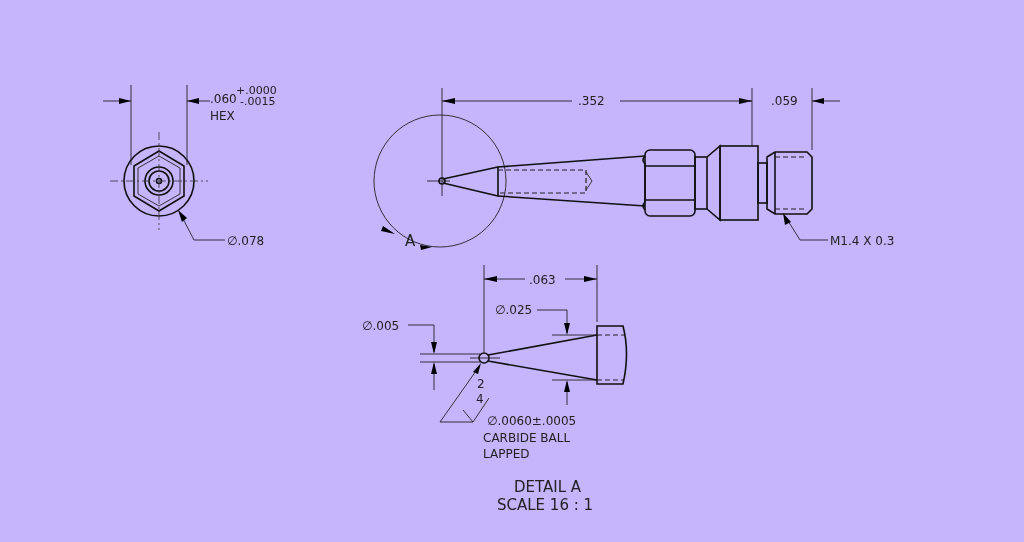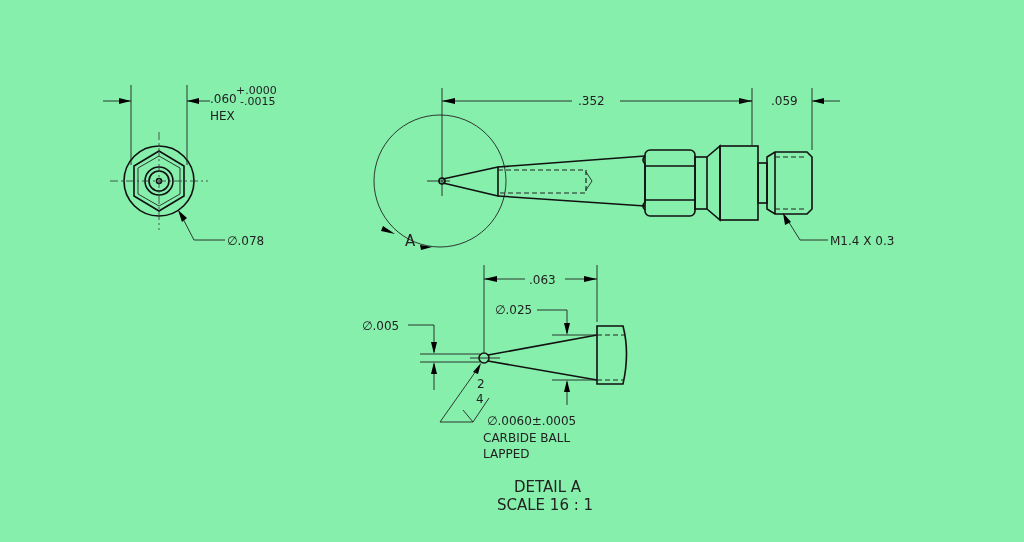--- a/index.html
+++ b/index.html
@@ -1,16 +1,16 @@
 <!DOCTYPE html>
 <html><head>
   <meta charset="utf-8">
   <style>
     html, body { margin: 0; padding: 0; background: #ffffff; }
-    #sheet { position: relative; width: 1024px; height: 542px; background: #86efac; overflow: hidden; }
+    #sheet { position: relative; width: 1024px; height: 542px; background: #c4b5fd; overflow: hidden; }
     svg { position: absolute; left: 0; top: 0; }
     .ln { stroke: #111; stroke-width: 1.6; fill: none; }
     .thin { stroke: #222; stroke-width: 0.9; fill: none; }
     .dash { stroke: #222; stroke-width: 1.2; fill: none; stroke-dasharray: 5 3; }
     .center { stroke: #333; stroke-width: 0.8; fill: none; stroke-dasharray: 8 3 2 3; }
     .arrow { fill: #000; stroke: none; }
     text { font-family: "DejaVu Sans", sans-serif; fill: #222; }
     .dim { font-size: 12px; }
     .title { font-size: 15px; }
   </style>

